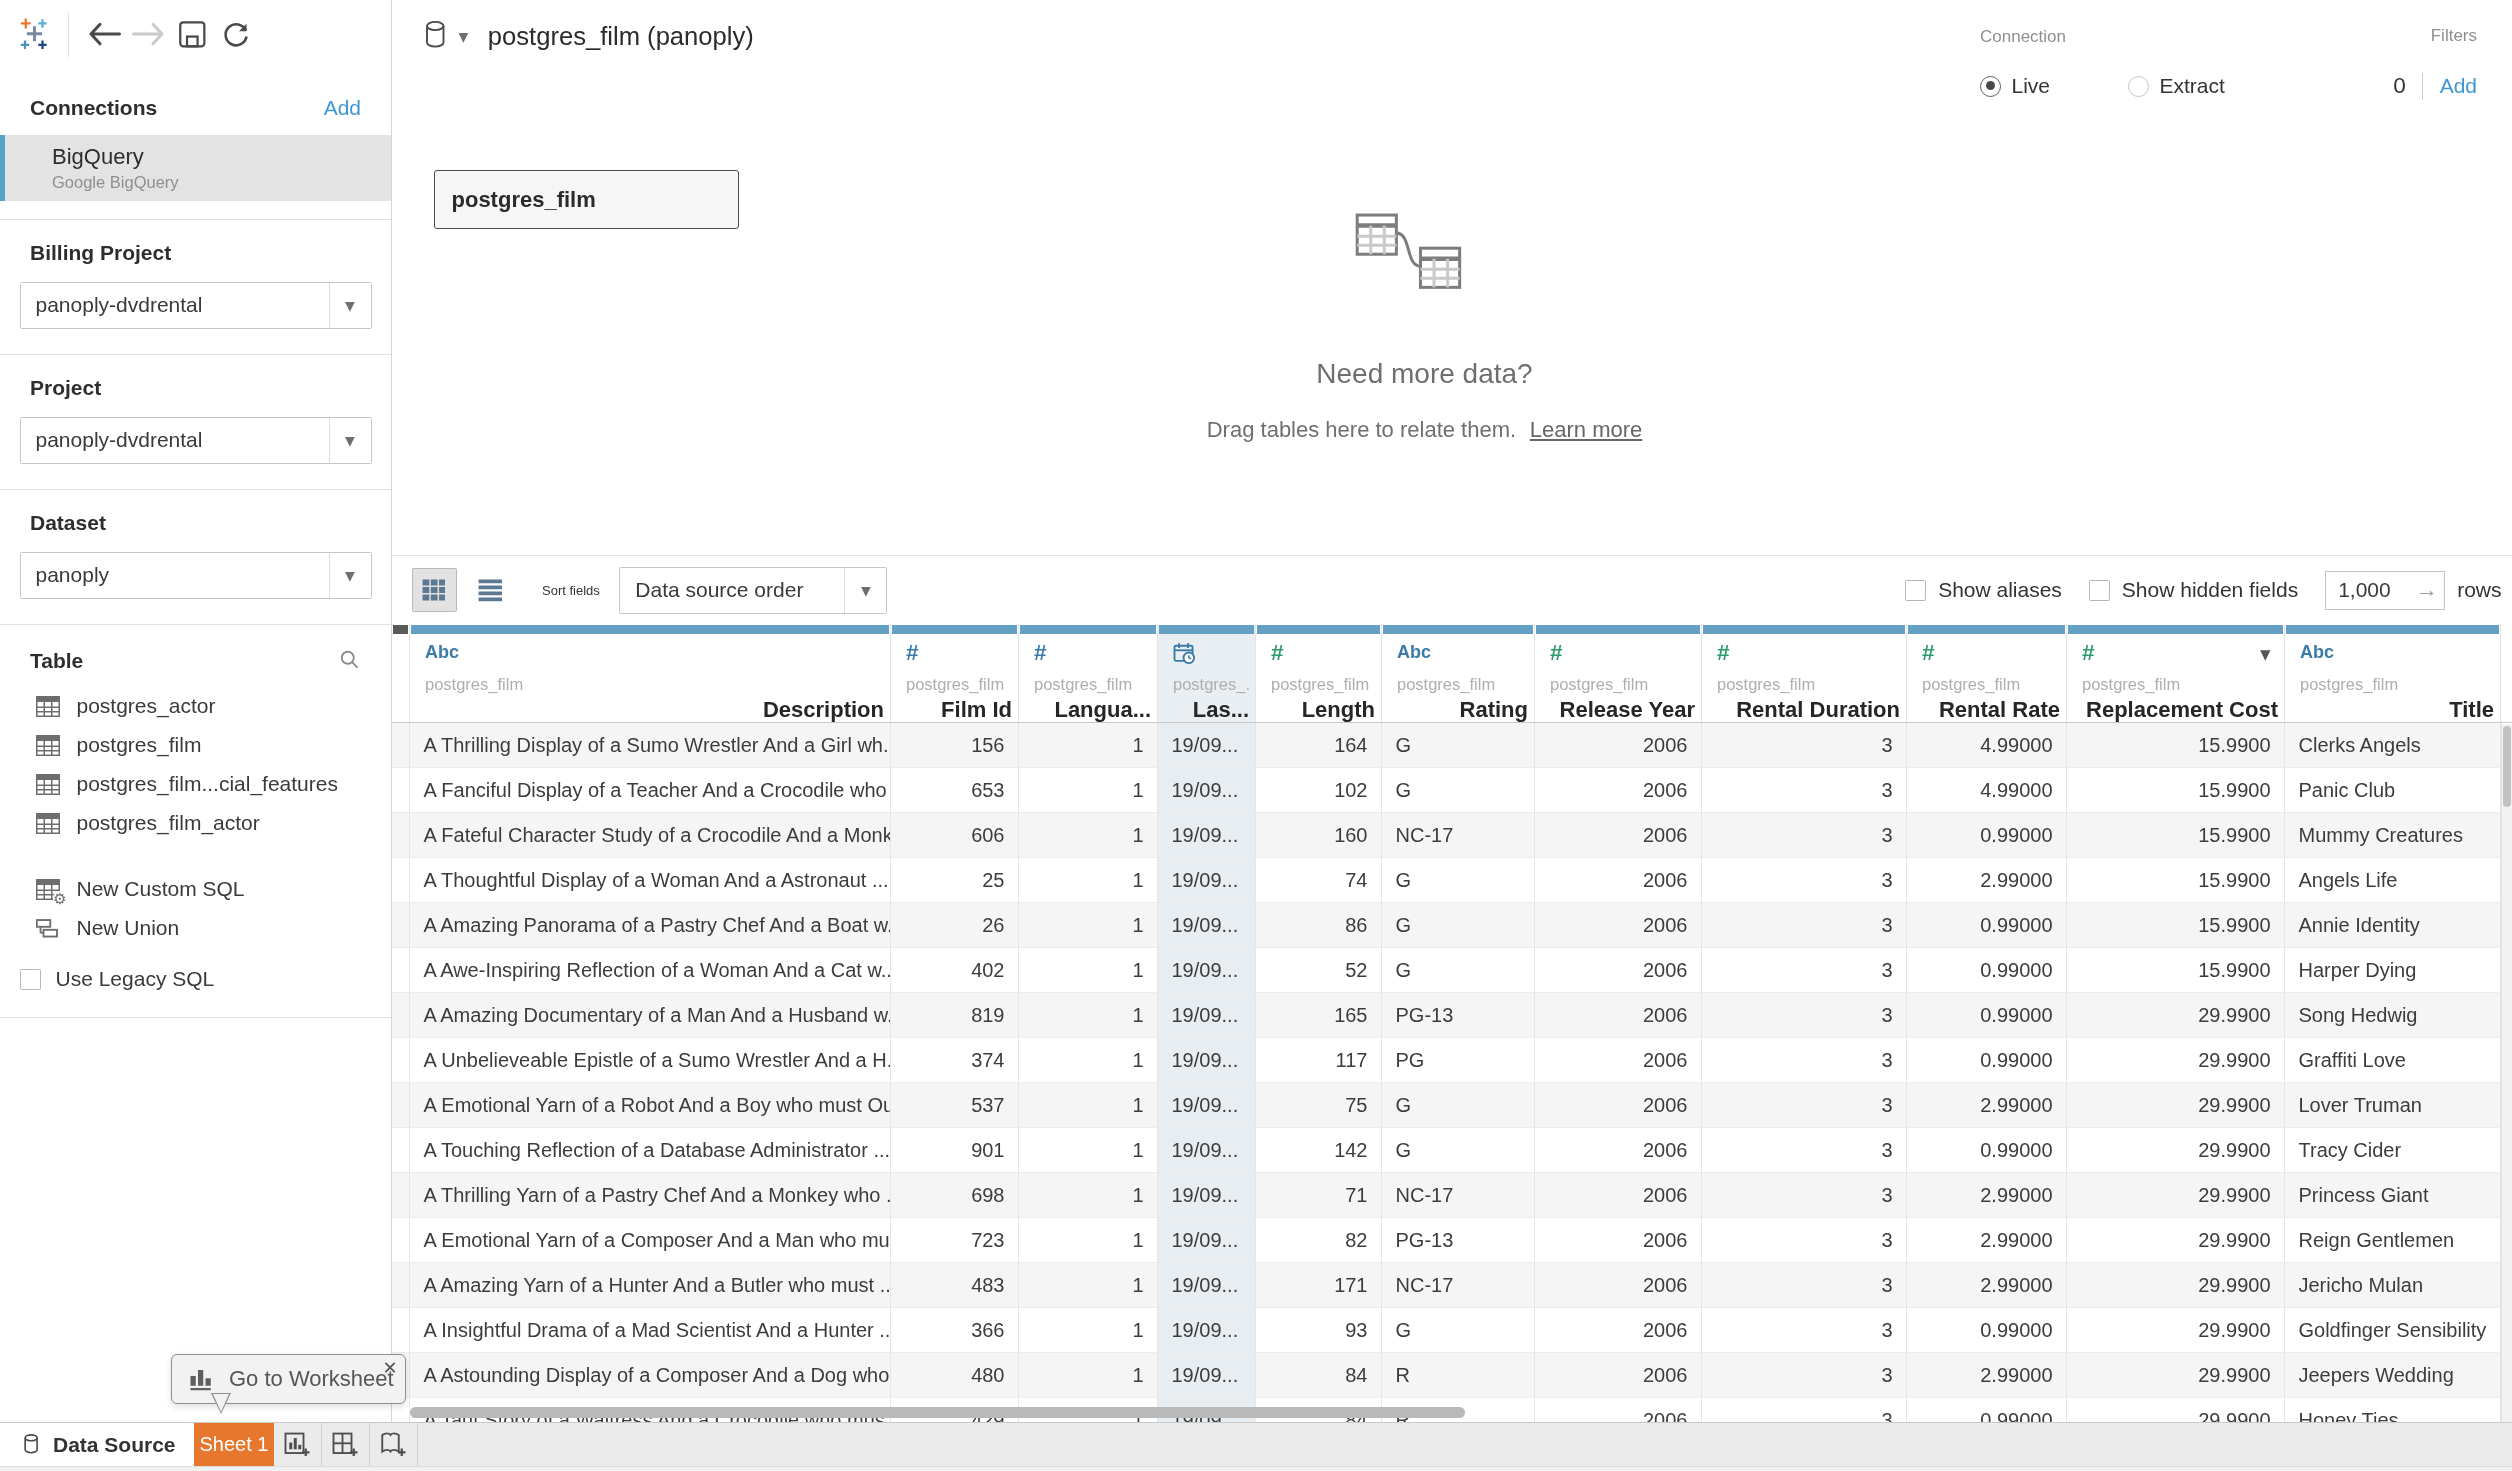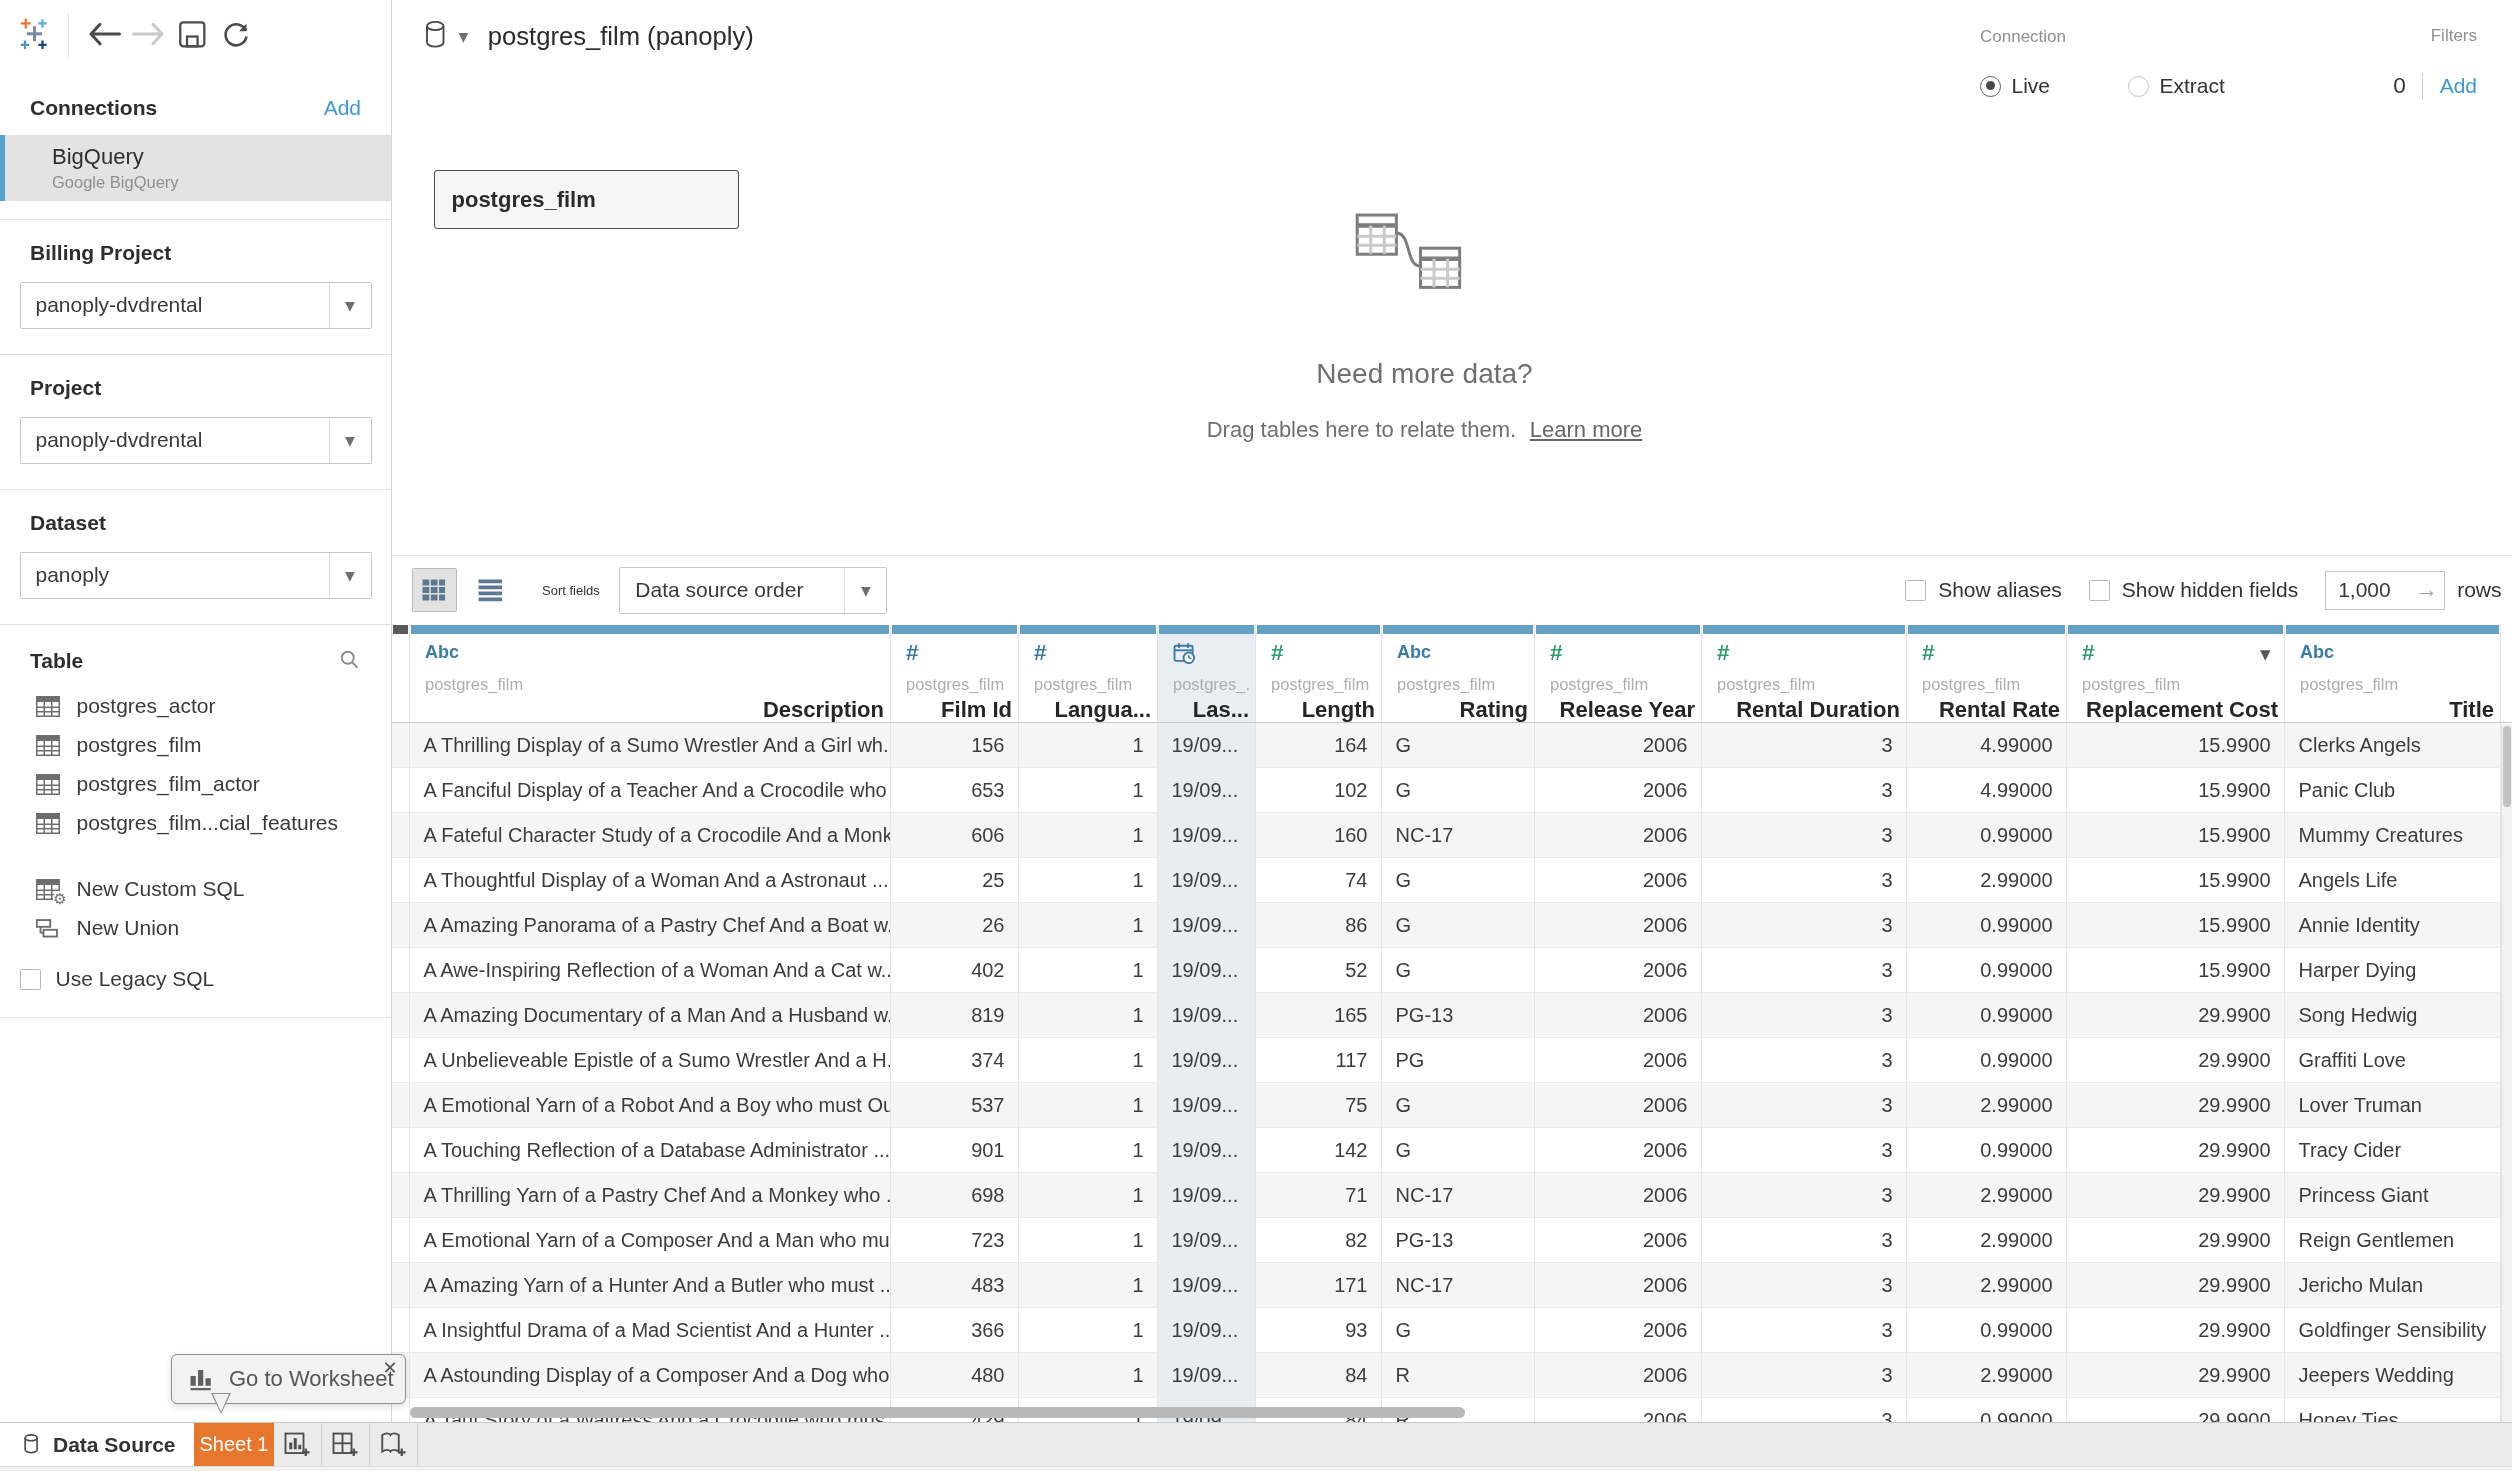--- a/index.html
+++ b/index.html
@@ -256,34 +256,34 @@
             <span class="ticon">
               <svg width="24" height="21" viewBox="0 0 32 28">
     <rect x="1" y="1" width="30" height="26" fill="none" stroke="#6e6e6e" stroke-width="2"></rect>
     <rect x="1" y="1" width="30" height="7" fill="#6e6e6e"></rect>
     <line x1="1" y1="15" x2="31" y2="15" stroke="#6e6e6e" stroke-width="2"></line>
     <line x1="1" y1="21" x2="31" y2="21" stroke="#6e6e6e" stroke-width="2"></line>
     <line x1="11" y1="8" x2="11" y2="27" stroke="#6e6e6e" stroke-width="2"></line>
     <line x1="21" y1="8" x2="21" y2="27" stroke="#6e6e6e" stroke-width="2"></line>
   </svg>
             </span>
-            <span>postgres_film_actor</span>
+            <span>postgres_film...cial_features</span>
           </li>
           <li class="tbl-item">
             <span class="ticon">
               <svg width="24" height="21" viewBox="0 0 32 28">
     <rect x="1" y="1" width="30" height="26" fill="none" stroke="#6e6e6e" stroke-width="2"></rect>
     <rect x="1" y="1" width="30" height="7" fill="#6e6e6e"></rect>
     <line x1="1" y1="15" x2="31" y2="15" stroke="#6e6e6e" stroke-width="2"></line>
     <line x1="1" y1="21" x2="31" y2="21" stroke="#6e6e6e" stroke-width="2"></line>
     <line x1="11" y1="8" x2="11" y2="27" stroke="#6e6e6e" stroke-width="2"></line>
     <line x1="21" y1="8" x2="21" y2="27" stroke="#6e6e6e" stroke-width="2"></line>
   </svg>
             </span>
-            <span>postgres_film...cial_features</span>
+            <span>postgres_film_actor</span>
           </li>
         </ul>
 
       <div class="tbl-actions">
         <div class="tbl-item">
           <span class="ticon">
               <svg width="24" height="21" viewBox="0 0 32 28">
     <rect x="1" y="1" width="30" height="26" fill="none" stroke="#6e6e6e" stroke-width="2"></rect>
     <rect x="1" y="1" width="30" height="7" fill="#6e6e6e"></rect>
     <line x1="1" y1="15" x2="31" y2="15" stroke="#6e6e6e" stroke-width="2"></line>

